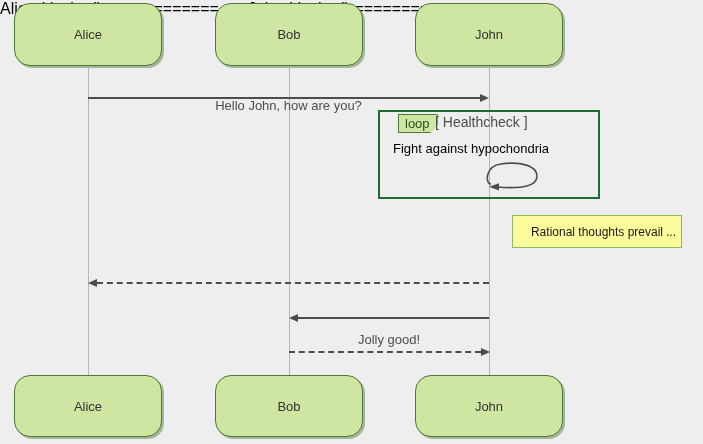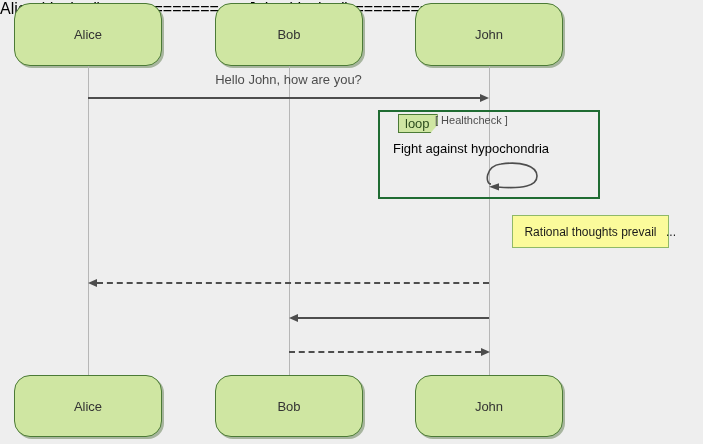--- a/index.html
+++ b/index.html
@@ -82,21 +82,21 @@
     background: #cfe6a2;
     border: 1px solid #4b7a36;
     color: #2c4c1d;
     font-size: 13px;
     padding: 1px 7px 1px 6px;
     line-height: 15px;
     clip-path: polygon(0 0, 100% 0, 100% 58%, 82% 100%, 0 100%);
   }
   .frag-cond {
     position: absolute;
-    font-size: 11px;
+    font-size: 14px;
     color: #4d4d4d;
     white-space: nowrap;
   }
   .frag-text {
     position: absolute;
     font-size: 13px;
     color: #000000;
     white-space: nowrap;
   }
   
@@ -138,51 +138,52 @@
   <div class="participant" style="left:415px; top:3px; width:148px; height:63px;">
     <span>John</span>
   </div>
 
   
   <div class="lifeline" style="left:88px; top:66px; height:309px;"></div>
   <div class="lifeline" style="left:289px; top:66px; height:309px;"></div>
   <div class="lifeline" style="left:489px; top:66px; height:309px;"></div>
 
   
-  <div class="msg-label" style="left:88px; top:72px; width:401px;">Hello John, how are you?</div>
+  <div class="msg-label" style="left:88px; top:98px; width:401px;">Hello John, how are you?</div>
   <div class="msg-line" style="left:88px; top:97px; width:392px;"></div>
   <div class="arrow-head right" style="left:480px; top:94px;"></div>
 
   
   <div class="frag" style="left:378px; top:110px; width:222px; height:89px;"></div>
   <div class="frag-tag" style="left:382px; top:114px;margin-left:16px;">loop</div>
   <div class="frag-cond" style="left:435px; top:114px;">[ Healthcheck ]</div>
   <div class="frag-text" style="left:393px; top:141px;">Fight against hypochondria</div>
 
   
   <svg class="selfloop" style="left:483px; top:158px;" width="62" height="36" viewBox="0 0 62 36">
     <path d="M 8 26 C 2 26 2 8 18 6 C 38 3 54 8 54 18 C 54 28 40 31 14 29" fill="none" stroke="#4d4d4d" stroke-width="1.6"></path>
     <polygon points="16,25.2 6,28.8 16,32.6" fill="#4d4d4d"></polygon>
   </svg>
 
   
-  <div class="note" style="left:512px; top:215px; width:157px; height:33px;">
+  <div class="note" style="left:512px; top:215px; width:170px; height:33px;">
     <span>Rational thoughts prevail</span>
   </div>
   <div class="note-overflow" style="left:666px; top:225px;">...</div>
 
    Alice (dashed) ============ --&gt;
   <div class="msg-line dashed" style="left:97px; top:282px; width:392px;"></div>
   <div class="arrow-head left" style="left:88px; top:279px;"></div>
 
   
   <div class="msg-line" style="left:298px; top:317px; width:191px;"></div>
   <div class="arrow-head left" style="left:289px; top:314px;"></div>
 
    John (dashed) ============ --&gt;
+  <div class="msg-label" style="left:289px; top:332px; width:200px;">Jolly good!</div>
   <div class="msg-line dashed" style="left:289px; top:351px; width:192px;"></div>
   <div class="arrow-head right" style="left:481px; top:348px;"></div>
 
   
   <div class="participant" style="left:14px; top:375px; width:148px; height:62px;">
     <span>Alice</span>
   </div>
   <div class="participant" style="left:215px; top:375px; width:148px; height:62px;">
     <span>Bob</span>
   </div>

